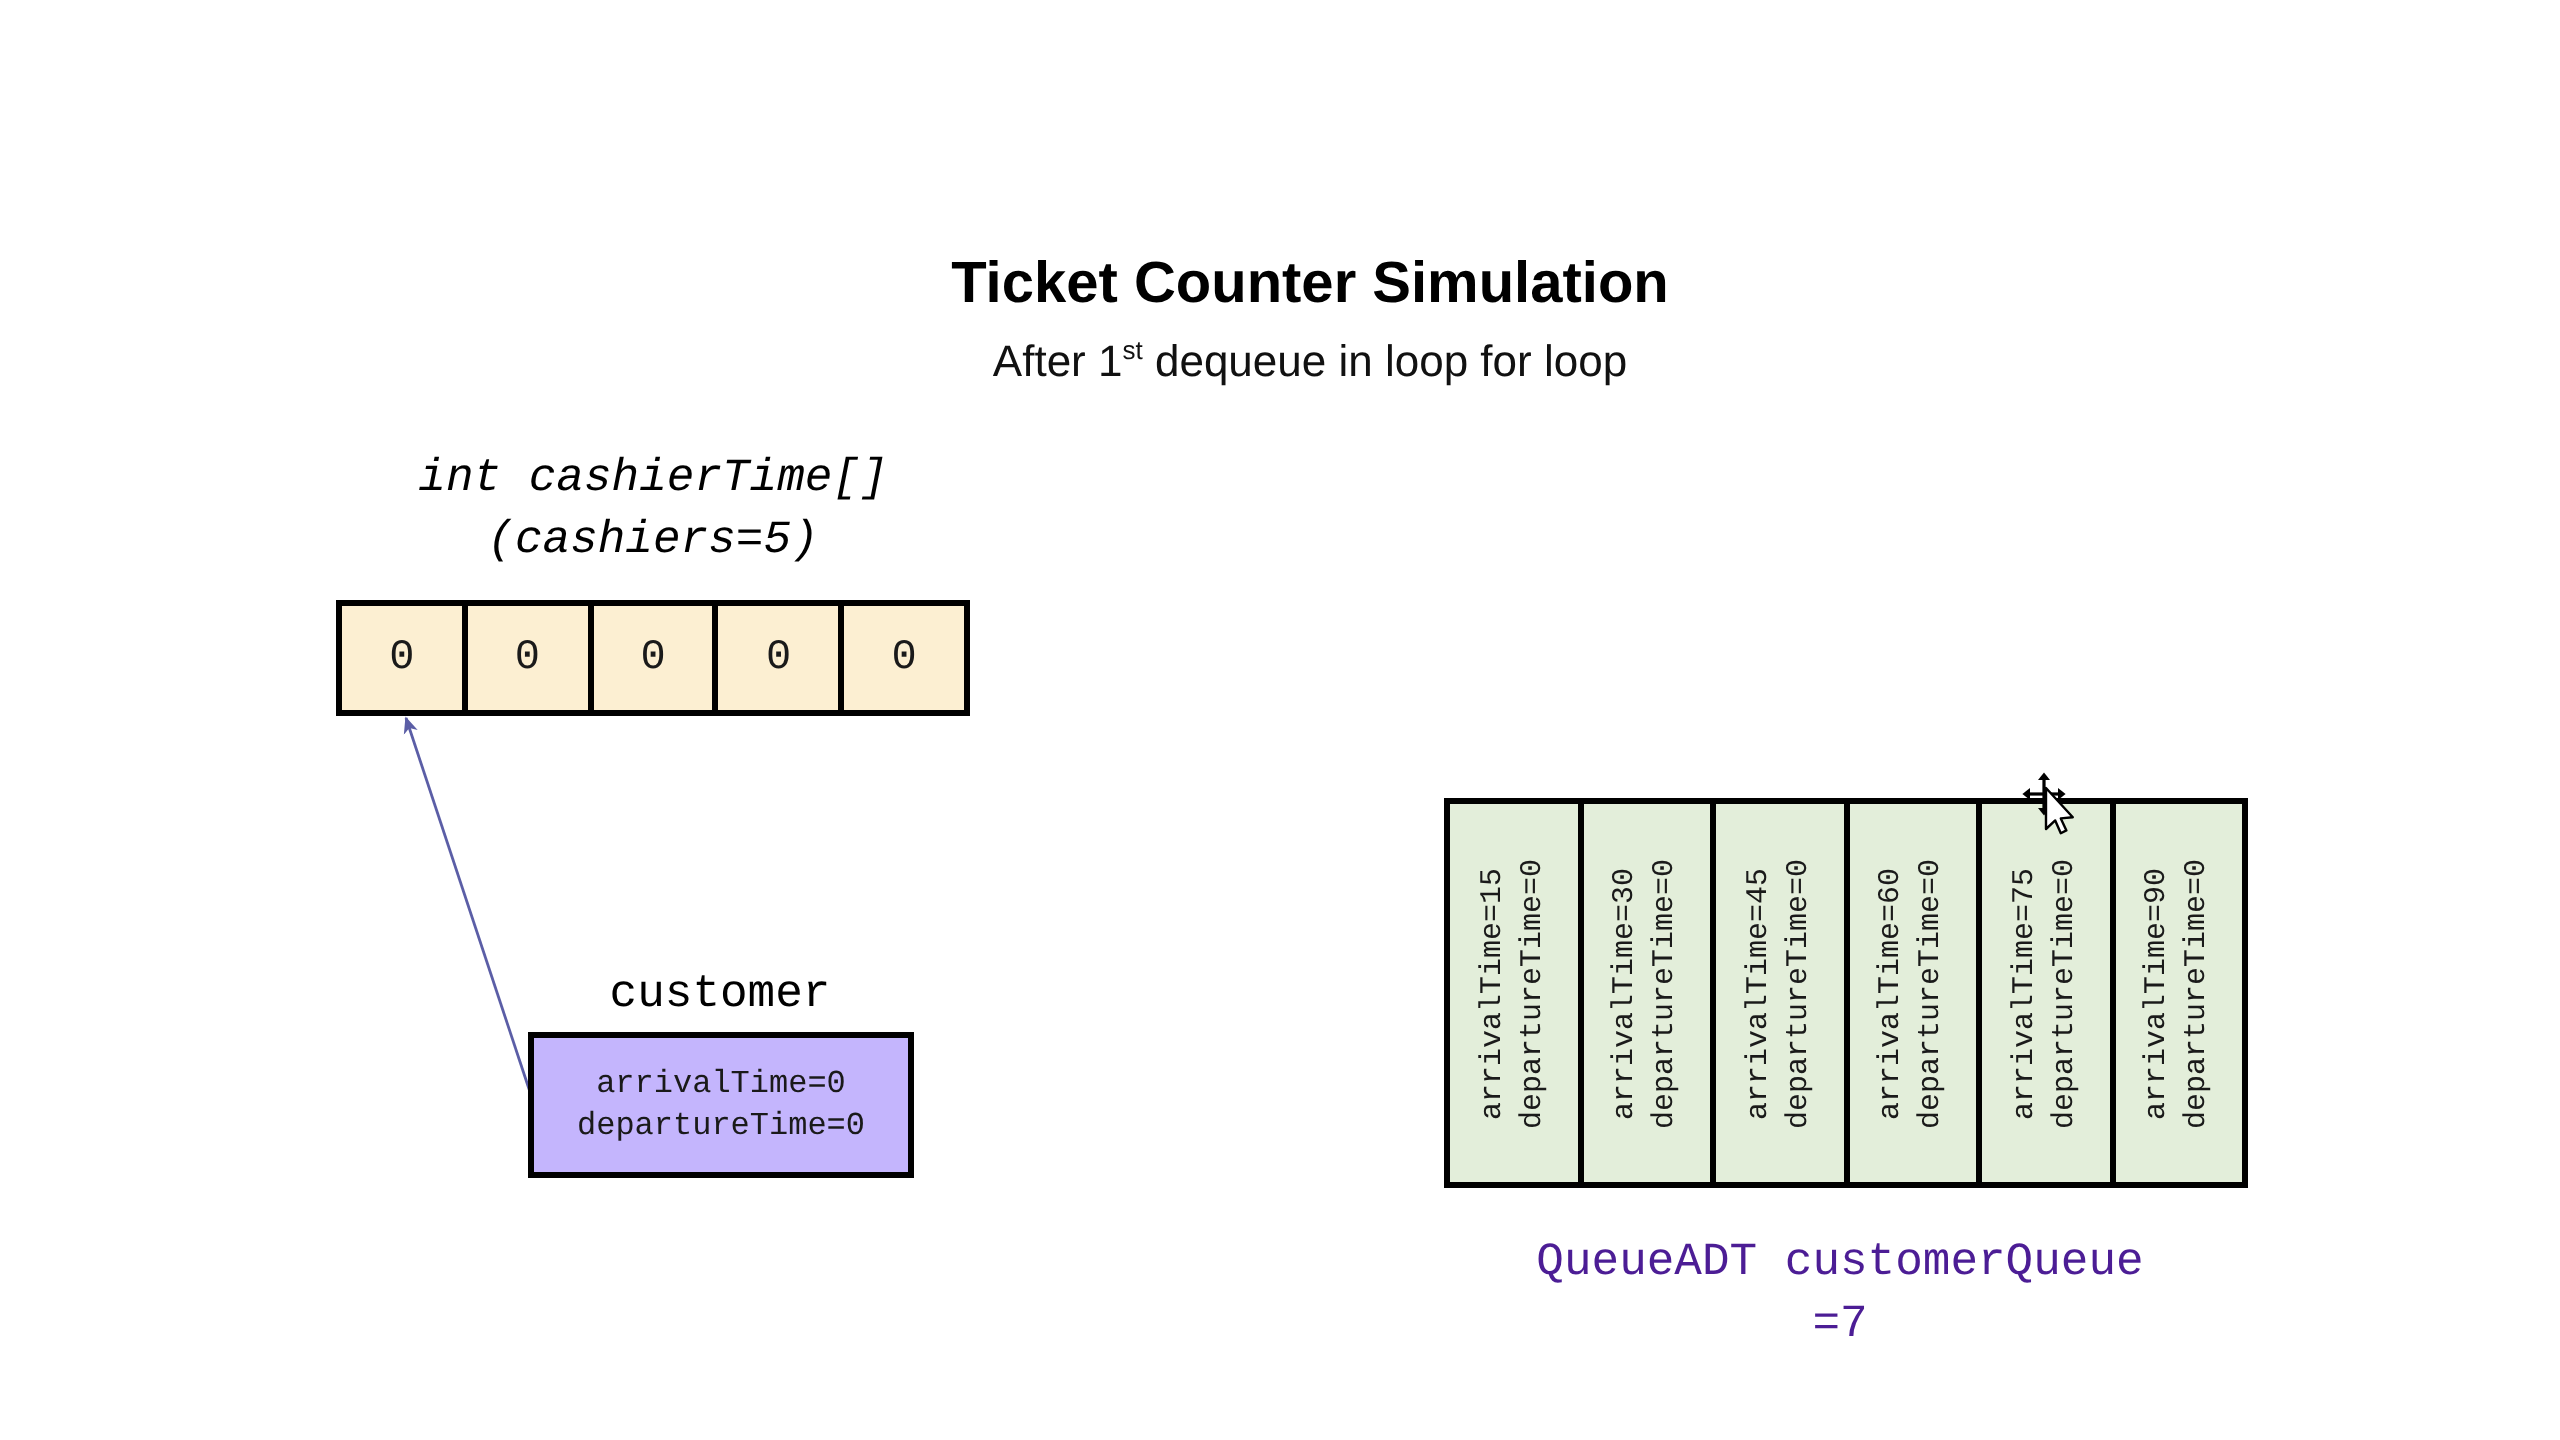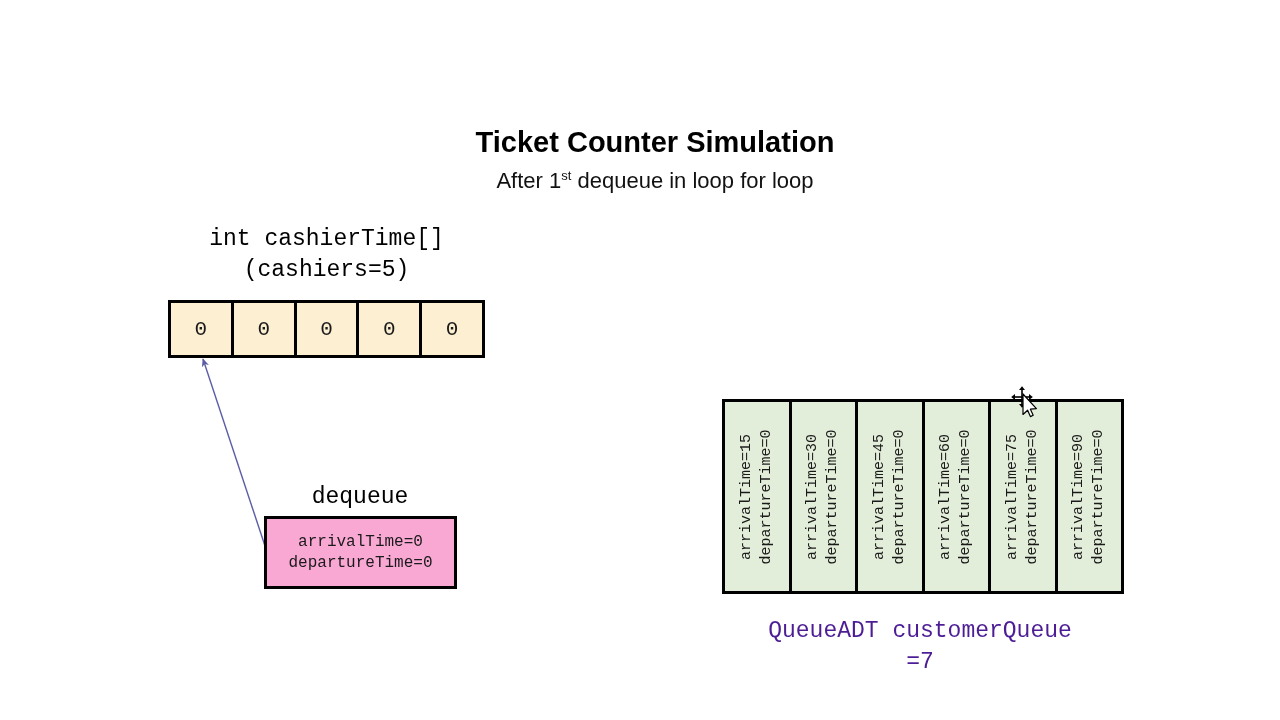--- a/index.html
+++ b/index.html
@@ -58,20 +58,21 @@
     position: absolute;
     left: 140px;
     top: 224px;
     width: 373px;
     text-align: center;
     font-family: "Liberation Mono", "DejaVu Sans Mono", monospace;
     font-size: 23px;
     line-height: 31px;
     color: #000000;
     white-space: pre;
+    font-style: italic;
   }
   #cashier-array {
     position: absolute;
     left: 168px;
     top: 300px;
     width: 317px;
     height: 58px;
     box-sizing: border-box;
     border: 3px solid #000000;
     background: #fcefd2;
@@ -104,21 +105,21 @@
     white-space: nowrap;
   }
   #customer-box {
     position: absolute;
     left: 264px;
     top: 516px;
     width: 193px;
     height: 73px;
     box-sizing: border-box;
     border: 3px solid #000000;
-    background: #f9a8d4;
+    background: #c4b5fd;
     display: flex;
     flex-direction: column;
     align-items: center;
     justify-content: center;
   }
   #customer-box .line {
     font-family: "Liberation Mono", "DejaVu Sans Mono", monospace;
     font-size: 16px;
     line-height: 21px;
     color: #1a1a1a;
@@ -214,21 +215,21 @@
 
   <svg id="arrow-svg" viewBox="0 0 90 210" xmlns="http://www.w3.org/2000/svg">
     <defs>
       <marker id="ahead" markerWidth="7" markerHeight="7" refX="5.4" refY="3" orient="auto">
         <path d="M6,3 L0,5.6 L1.6,3 L0,0.4 Z" fill="#5b5ea6"></path>
       </marker>
     </defs>
     <line x1="76" y1="199" x2="13" y2="9" stroke="#5b5ea6" stroke-width="1.4" marker-end="url(#ahead)"></line>
   </svg>
 
-  <div id="customer-label">dequeue</div>
+  <div id="customer-label">customer</div>
   <div id="customer-box">
     <div class="line">arrivalTime=0</div>
     <div class="line">departureTime=0</div>
   </div>
 
   <div id="queue-box">
     <div class="qcell">
       <div class="qtext"><span>arrivalTime=15</span>
 <span>departureTime=0</span></div>
     </div>

